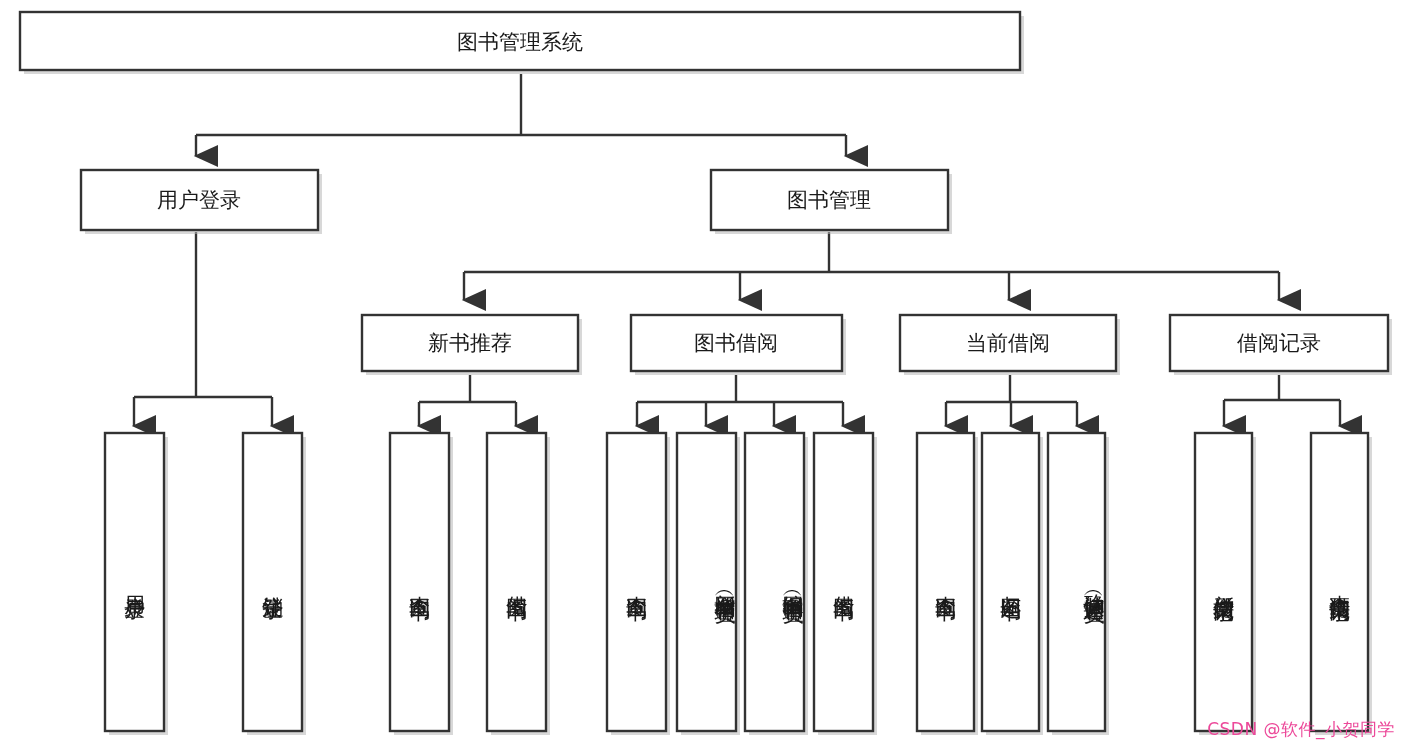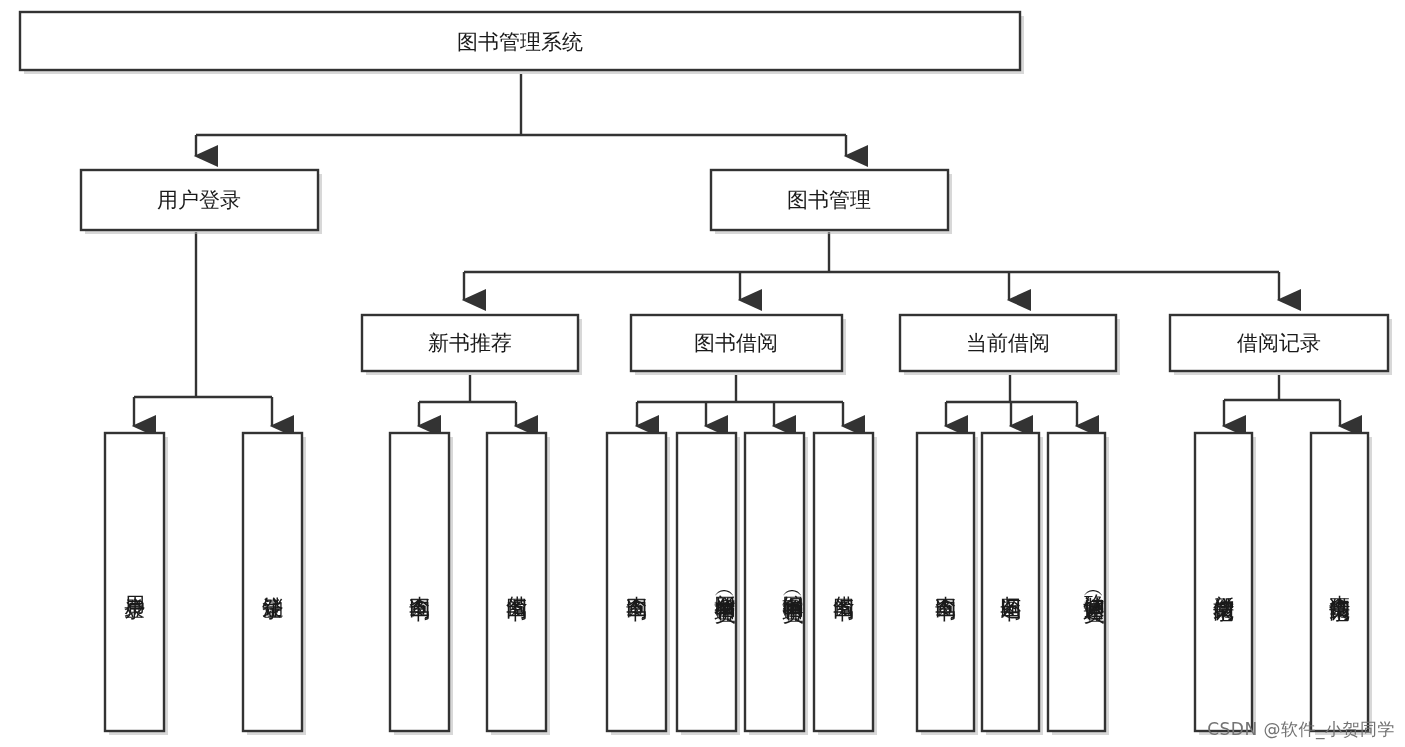--- a/index.html
+++ b/index.html
@@ -64,21 +64,21 @@
     align-items: center;
     justify-content: center;
     pointer-events: none;
   }
   .watermark {
     position: absolute;
     right: 10px;
     bottom: 6px;
     font-family: "DejaVu Sans", "Liberation Sans", sans-serif;
     font-size: 17px;
-    color: #737373;
+    color: #ec4899;
     letter-spacing: 0.5px;
     white-space: nowrap;
   }
 </style>
 </head>
 <body>
 
 <div id="diagram-root">
 
   <svg class="flow" viewBox="0 0 1405 747">

